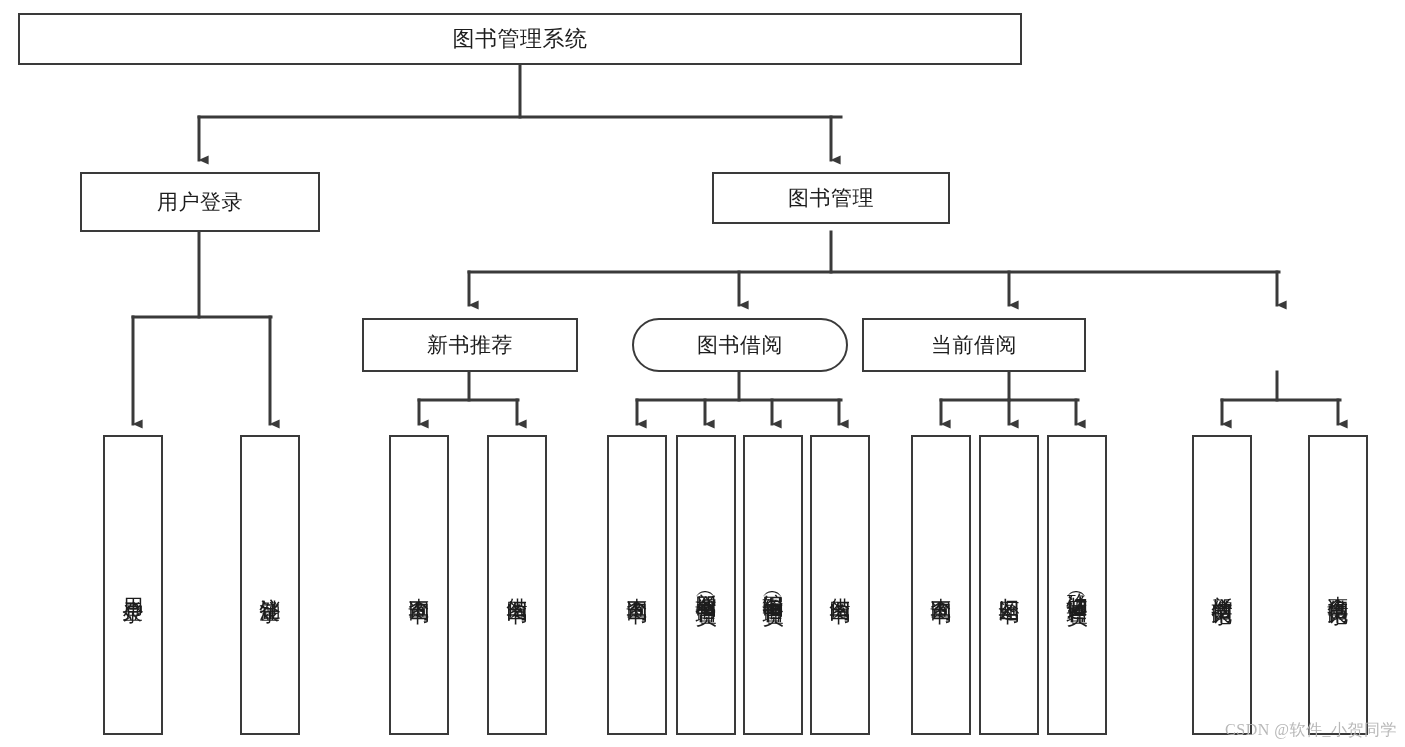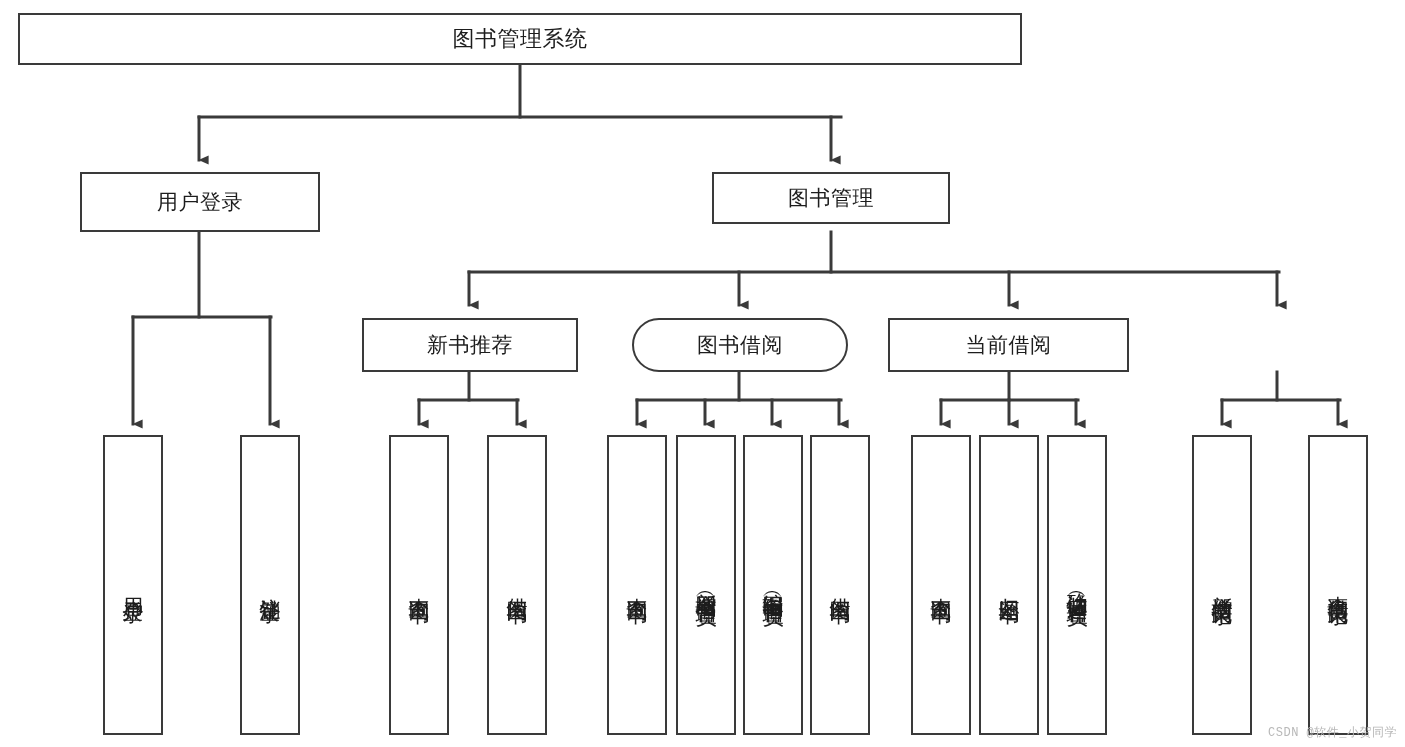--- a/index.html
+++ b/index.html
@@ -59,26 +59,26 @@
     font-size: 21px;
     line-height: 1.05;
     letter-spacing: 2px;
     max-height: 100%;
     white-space: normal;
   }
   #watermark {
     position: absolute;
     right: 8px;
     bottom: 6px;
-    font-size: 12px;
+    font-size: 16px;
     color: #b8b8b8;
     letter-spacing: 0.5px;
     z-index: 5;
     white-space: nowrap;
-    font-family: Liberation Mono, monospace;
+    font-family: Liberation Serif, serif;
   }
 </style>
 </head>
 <body>
 
 <div id="diagram-root">
 
   <svg id="diagram-svg" viewBox="0 0 1405 747">
     <defs>
       <marker id="arrow" viewBox="0 0 12 12" refX="6" refY="10.5" markerWidth="11" markerHeight="11" orient="auto-start-reverse" markerUnits="userSpaceOnUse">
@@ -140,21 +140,21 @@
   <div class="node horizontal" style="left:712px; top:172px; width:238px; height:52px;">
     <span class="node-label">图书管理</span>
   </div>
 
   <div class="node horizontal" style="left:362px; top:318px; width:216px; height:54px;">
     <span class="node-label">新书推荐</span>
   </div>
   <div class="node horizontal" style="left:632px; top:318px; width:216px; height:54px;border-radius:27px;">
     <span class="node-label">图书借阅</span>
   </div>
-  <div class="node horizontal" style="left:888px; top:318px; width:241px; height:54px;">
+  <div class="node horizontal" style="left:862px; top:318px; width:224px; height:54px;">
     <span class="node-label">当前借阅</span>
   </div>
 
   <div class="node vertical" style="left:103px; top:435px; width:60px; height:300px;">
     <span class="node-label">用户登录</span>
   </div>
   <div class="node vertical" style="left:240px; top:435px; width:60px; height:300px;">
     <span class="node-label">注销登录</span>
   </div>
 

